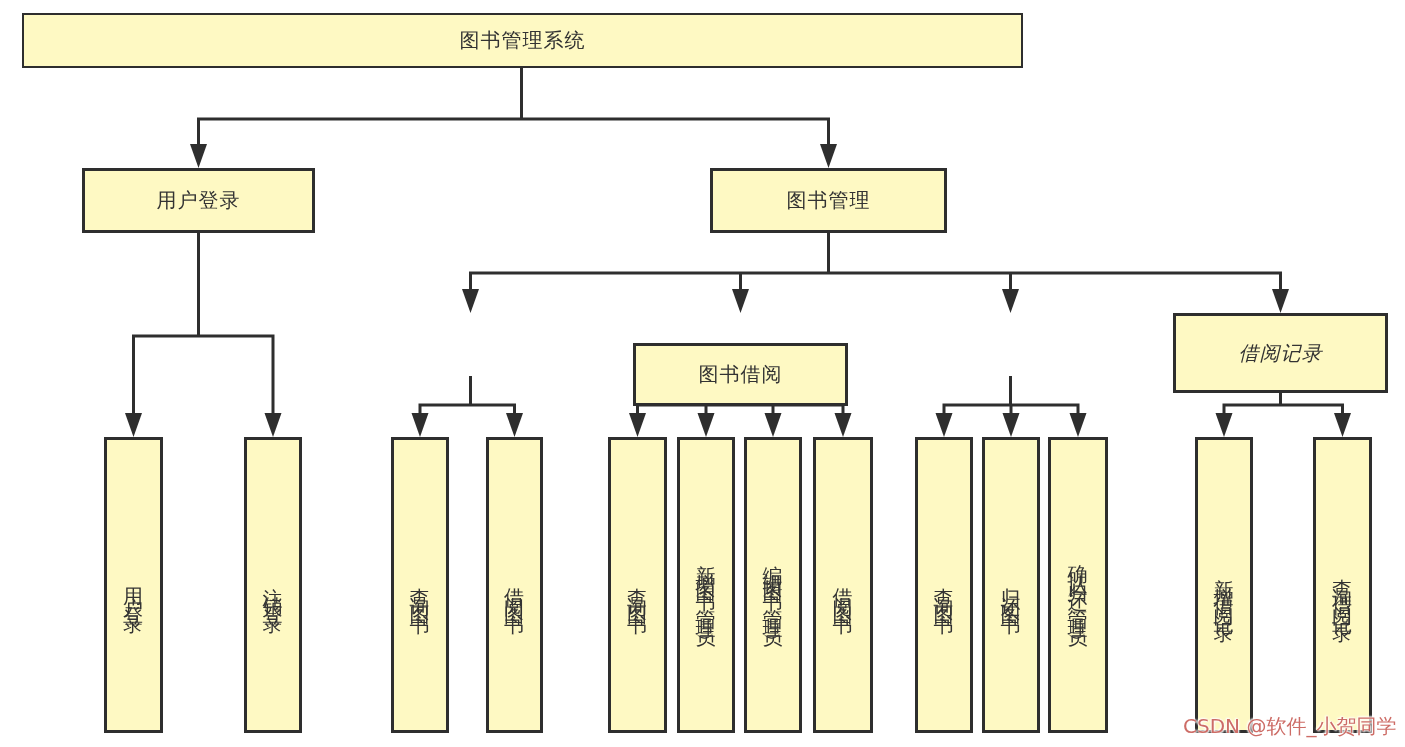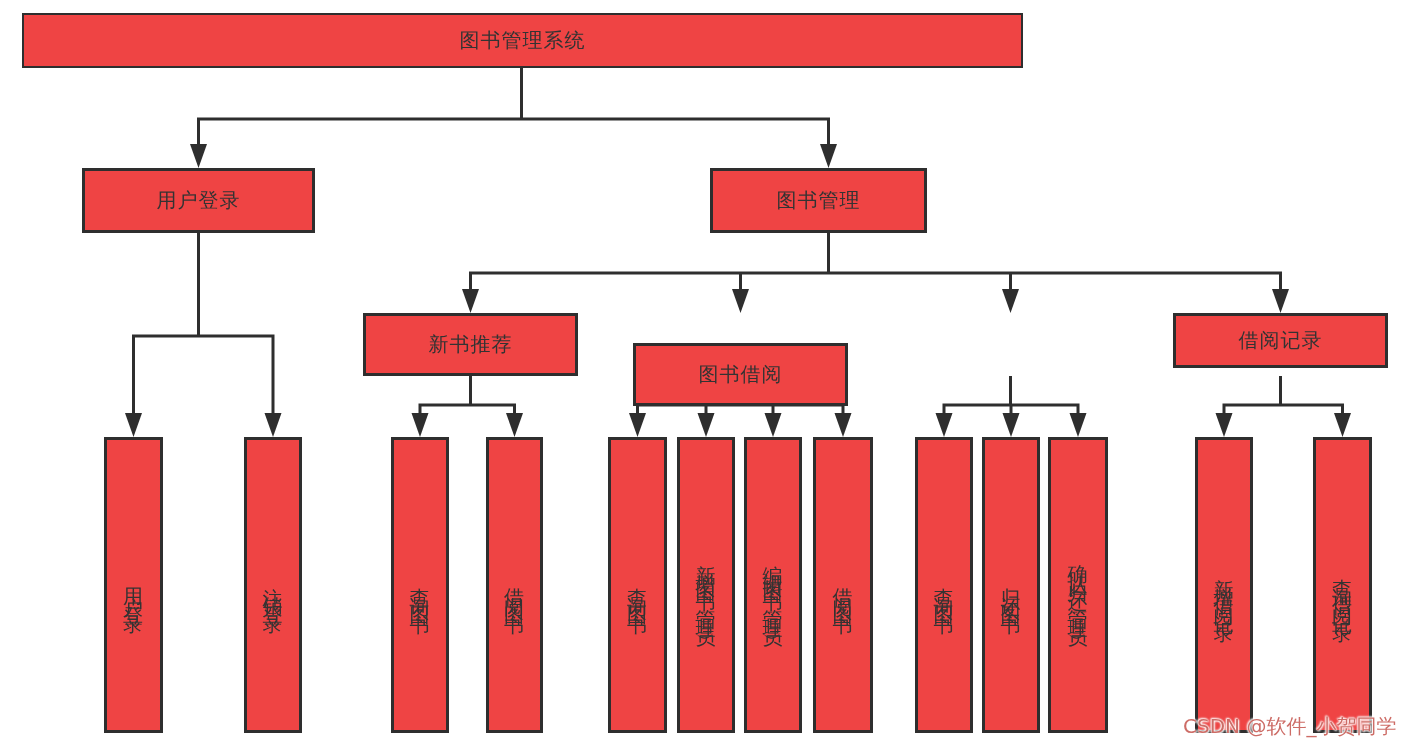--- a/index.html
+++ b/index.html
@@ -29,21 +29,21 @@
     stroke-linejoin: miter;
   }
   svg.connectors polygon {
     fill: var(--line-color, #2e2e2e);
     stroke: none;
   }
   .box {
     position: absolute;
     box-sizing: border-box;
     border: 3px solid var(--line-color, #2e2e2e);
-    background: #ef4444;
+    background: #fef9c3;
     color: var(--text-color, #333333);
     display: flex;
     align-items: center;
     justify-content: center;
   }
   .h-box {
     font-size: 20px;
     letter-spacing: 1px;
     white-space: nowrap;
   }
@@ -124,31 +124,28 @@
     <polygon points="1334,413 1351,413 1342.5,437"></polygon>
   </svg>
 
   <div class="box h-box root-box" style="left:22px; top:13px; width:1001px; height:55px;">
     <span>图书管理系统</span>
   </div>
 
   <div class="box h-box" style="left:82px; top:168px; width:233px; height:65px;">
     <span>用户登录</span>
   </div>
-  <div class="box h-box" style="left:710px; top:168px; width:217px; height:65px;">
+  <div class="box h-box" style="left:710px; top:168px; width:237px; height:65px;">
     <span>图书管理</span>
   </div>
 
-  <div class="box h-box" style="left:363px; top:313px; width:215px; height:63px;">
-    <span>新书推荐</span>
-  </div>
   <div class="box h-box" style="left:633px; top:313px; width:215px; height:63px;margin-top:30px;">
     <span>图书借阅</span>
   </div>
-  <div class="box h-box" style="left:1173px; top:313px; width:215px; height:55px;">
+  <div class="box h-box" style="left:1173px; top:313px; width:215px; height:80px;font-style:italic;">
     <span>借阅记录</span>
   </div>
 
   <div class="box v-box" style="left:104px; top:437px; width:59px; height:296px;">
     <span>用户登录</span>
   </div>
   <div class="box v-box" style="left:244px; top:437px; width:58px; height:296px;">
     <span>注销登录</span>
   </div>
 

